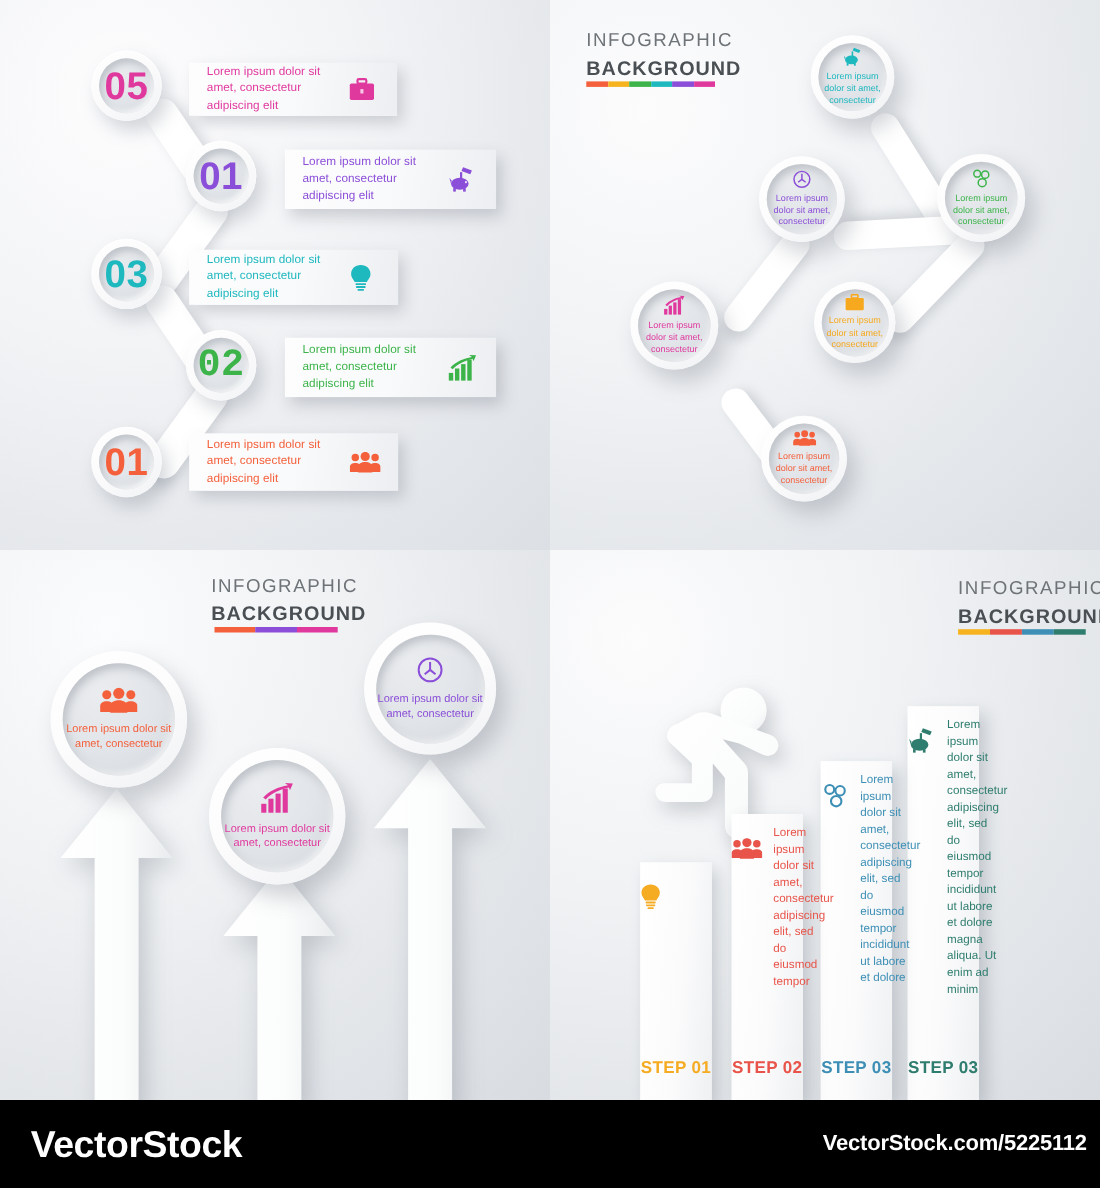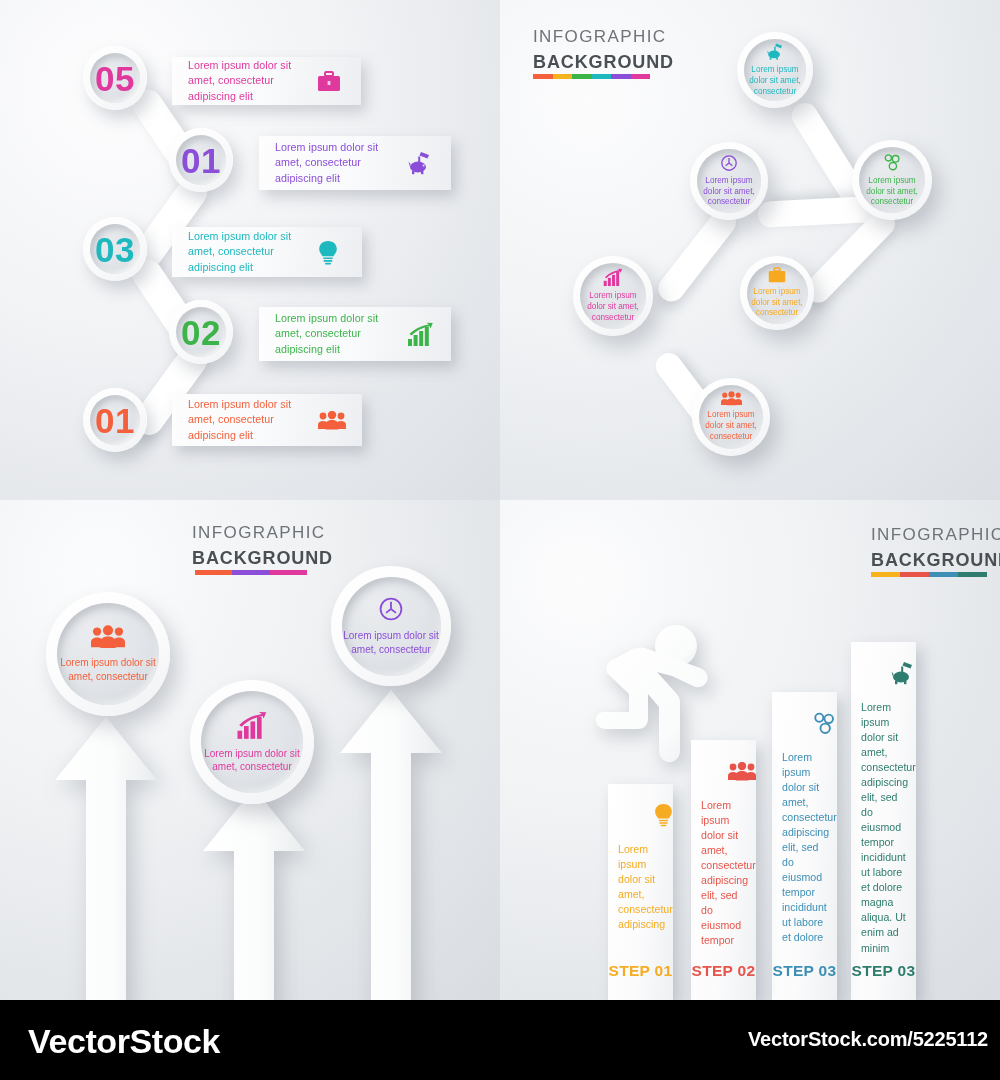--- a/index.html
+++ b/index.html
@@ -73,21 +73,21 @@
   .mtxt { font-size: 8.2px; line-height: 1.32; margin-top: 4px; }
 
   
   .arrow { position: absolute; filter: drop-shadow(6px 8px 11px rgba(95,105,118,0.30)); }
 
   
   .step {
     position: absolute;
     background: linear-gradient(95deg, #ffffff 0%, #fbfbfc 55%, #eef0f2 100%);
     box-shadow: 6px 7px 14px rgba(95,105,118,0.28);
-    display:flex; flex-direction: column; align-items:flex-end;margin-left:26px;
+    display:flex; flex-direction: row; align-items:flex-start;
   }
   .step .sicon { margin-top: 14px; height: 34px; display:flex; align-items:center; }
   .step .stext { font-size: 10.6px; line-height: 1.42; padding: 0 10px; margin-top: 10px; width:100%; }
   .step .slabel { position:absolute; bottom: 20px; left: 0; width: 100%; text-align:center;
     font-size: 15.5px; font-weight: 700; letter-spacing: 0.3px; }
 
   
   .runner { position: absolute; filter: drop-shadow(5px 7px 9px rgba(95,105,118,0.32)); }
 
   
@@ -193,21 +193,21 @@
       <div class="inner" style="width:50px; height:50px;">
         <span class="num" style="color:#8b4ed8;">01</span>
       </div>
     </div>
     <div class="circ" style="left:83px; top:217px; width:64px; height:64px;">
       <div class="inner" style="width:50px; height:50px;">
         <span class="num" style="color:#1eb8bf;">03</span>
       </div>
     </div>
     <div class="circ" style="left:169px; top:300px; width:64px; height:64px;">
-      <div class="inner" style="width:50px; height:50px;">
+      <div class="inner" style="width:50px; height:50px;font-family:Liberation Mono, monospace;">
         <span class="num" style="color:#3cb44a;">02</span>
       </div>
     </div>
     <div class="circ" style="left:83px; top:388px; width:64px; height:64px;">
       <div class="inner" style="width:50px; height:50px;">
         <span class="num" style="color:#f4603c;">01</span>
       </div>
     </div>
   </div>
 
@@ -501,21 +501,20 @@
       <div class="sicon">
         <svg width="19" height="24" viewBox="0 0 20 25">
             <g fill="#f5ab22">
               <path d="M10 1 C4.7 1 1.2 4.6 1.2 9 c0 3.4 2.4 5.3 3.3 7.3 h11 c0.9-2 3.3-3.9 3.3-7.3 C18.8 4.6 15.3 1 10 1 Z"></path>
               <rect x="5.2" y="17.4" width="9.6" height="1.7" rx="0.6"></rect>
               <rect x="5.6" y="20.1" width="8.8" height="1.7" rx="0.6"></rect>
               <rect x="7" y="22.8" width="6" height="1.6" rx="0.7"></rect>
             </g>
           </svg>
       </div>
-      <div class="stext" style="color:#f5ab22;">Lorem ipsum dolor sit amet, consectetur adipiscing</div>
       <div class="slabel" style="color:#f5ab22;">STEP 01</div>
     </div>
   </div>
 
   <div class="footer">
     <span class="brand">VectorStock</span>
     <span class="url">VectorStock.com/5225112</span>
   </div>
 
 </div>

